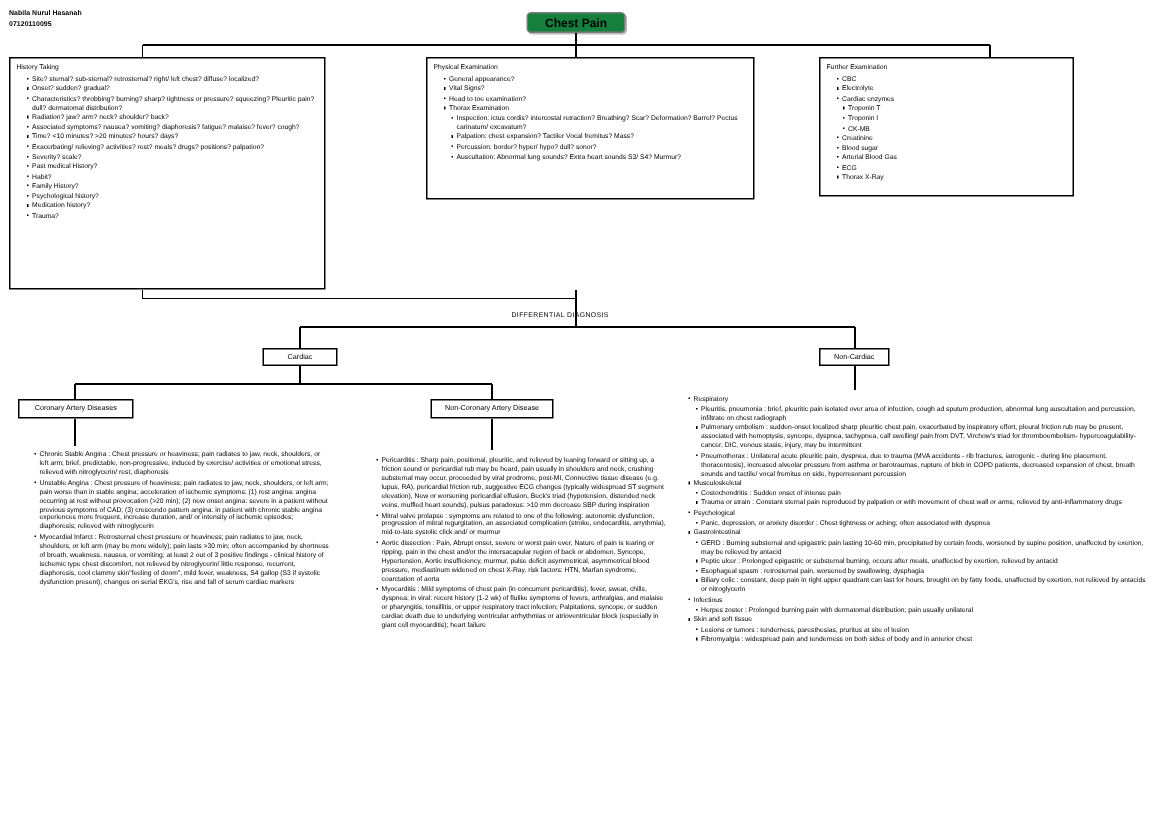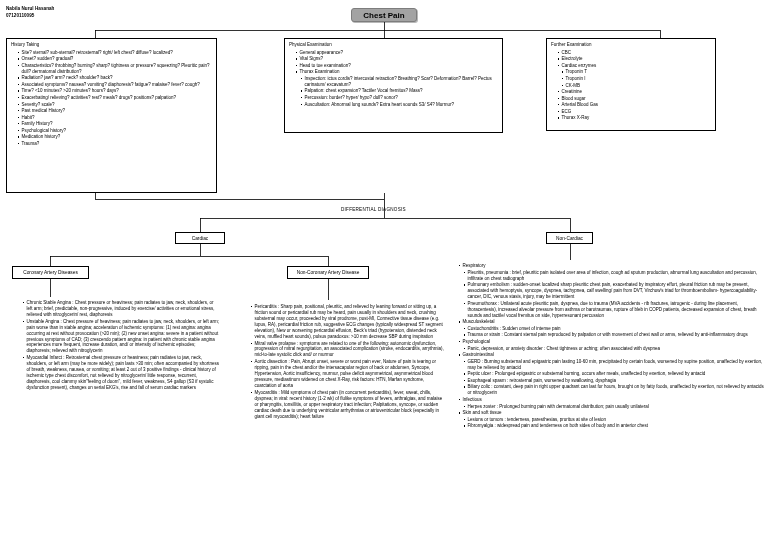--- a/index.html
+++ b/index.html
@@ -35,21 +35,21 @@
   
   .title-box {
     position: absolute;
     left: 351px;
     top: 8px;
     width: 66px;
     height: 14px;
     border: 1px solid #7d7d7d;
     border-radius: 3px;
     box-sizing: border-box;
-    background: #a3a3a3;
+    background: #15803d;
     box-shadow: 1px 1px 0 #b8b8b8;
     display: flex;
     align-items: center;
     justify-content: center;
     font-size: 8px;
     font-weight: bold;
   }
   
   svg.wires {
     position: absolute;

